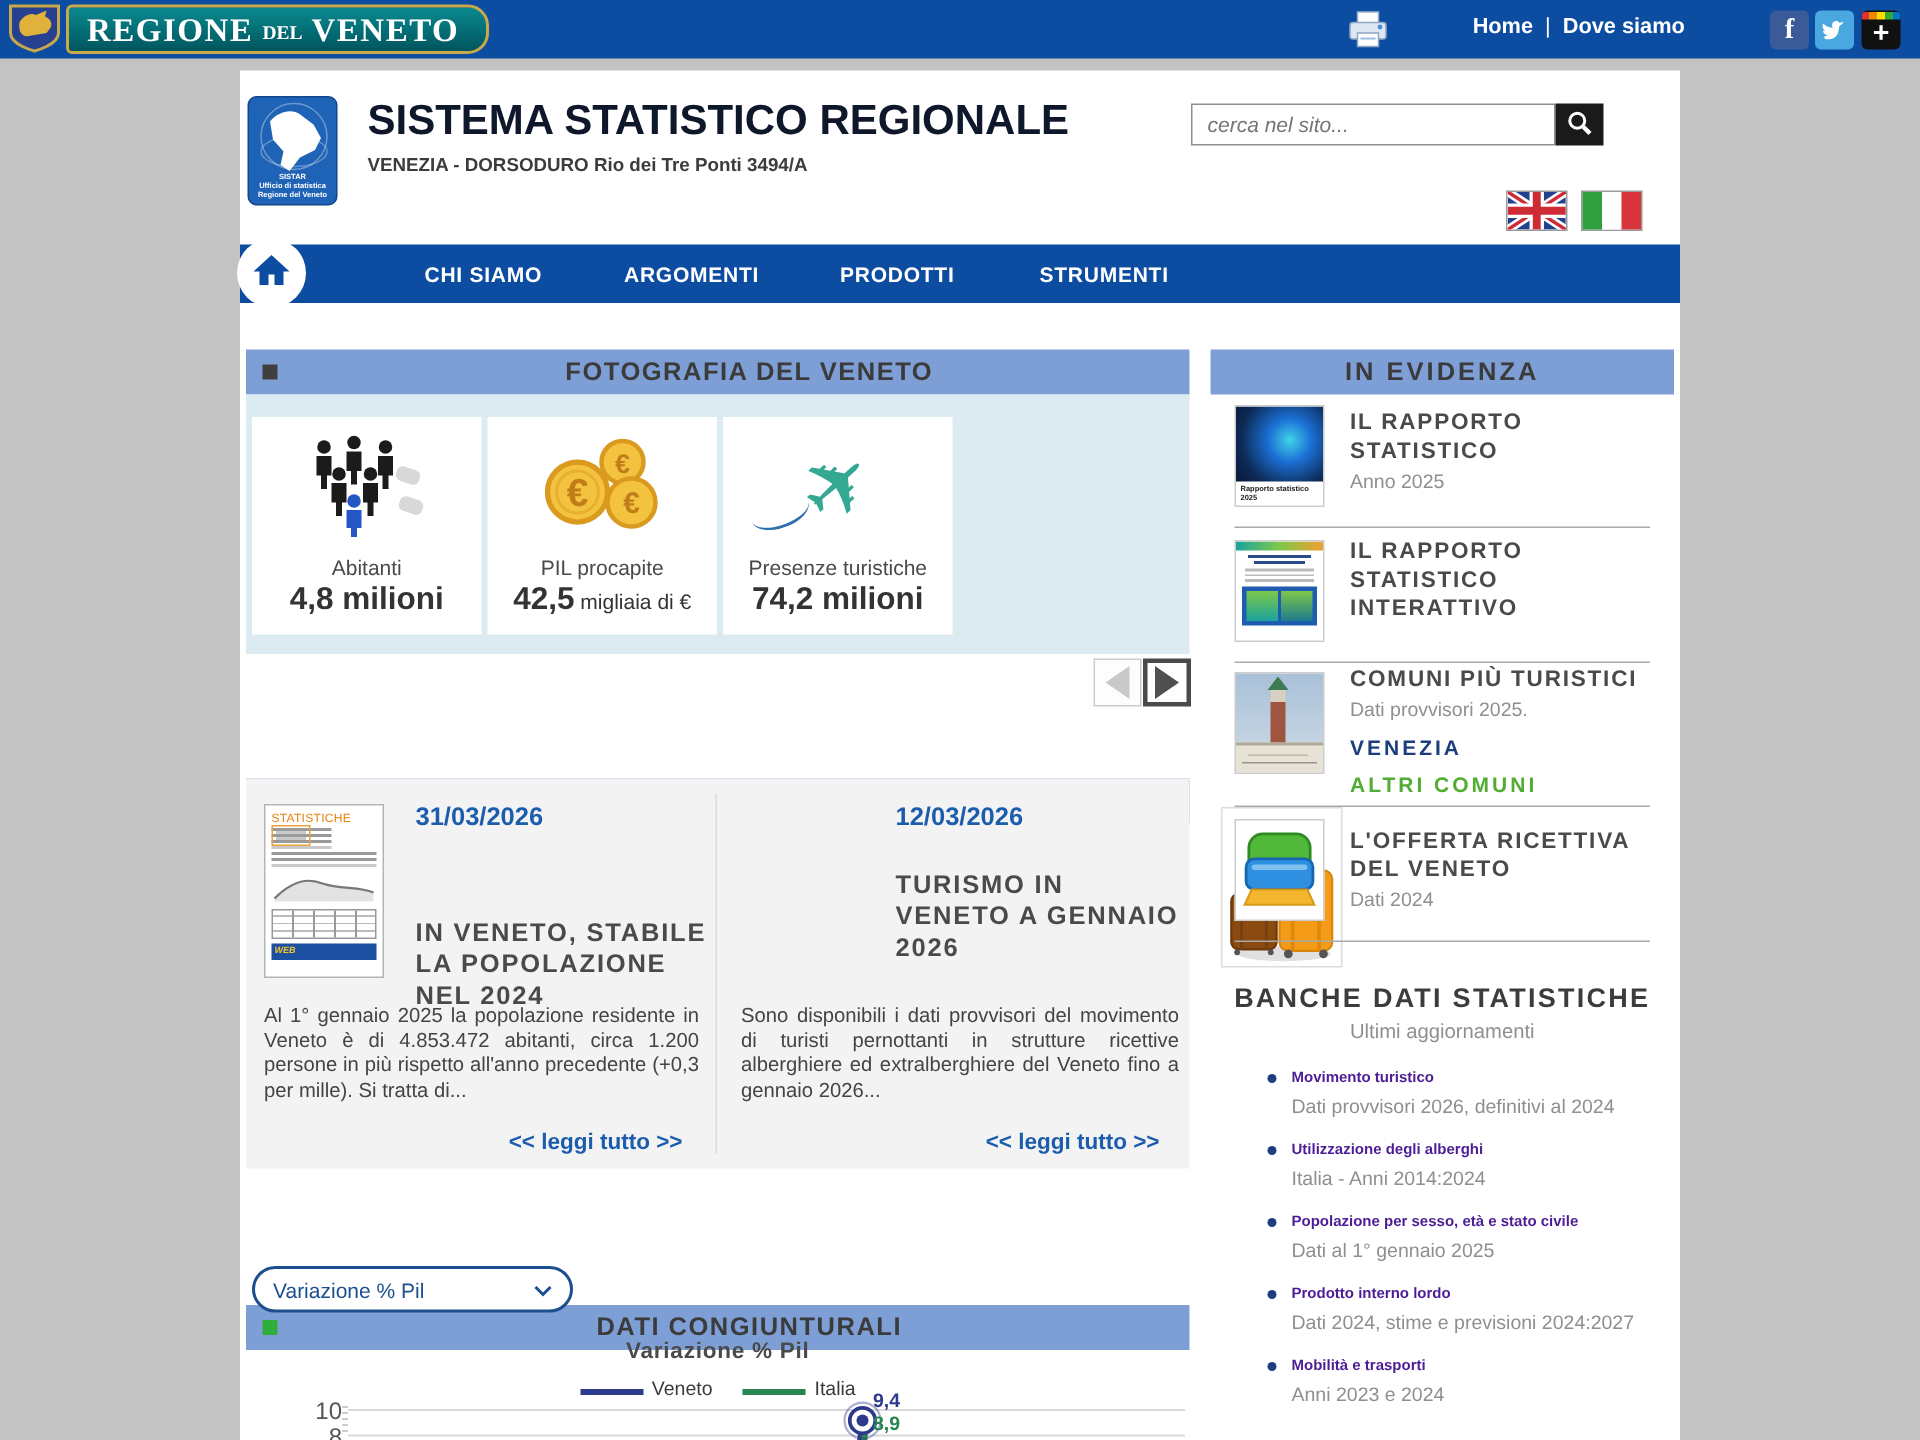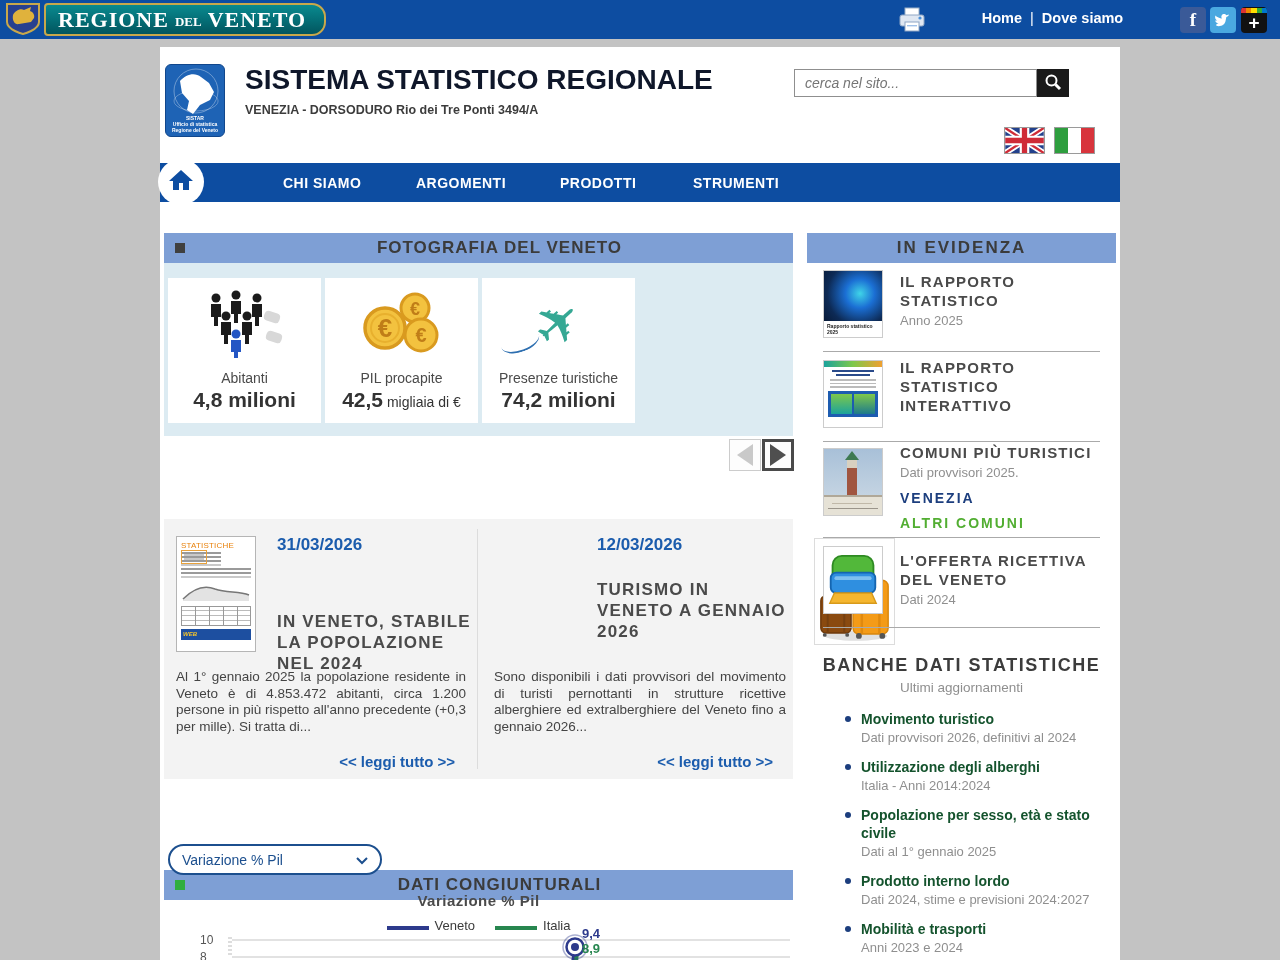--- a/index.html
+++ b/index.html
@@ -129,21 +129,21 @@
   
   .select-box { left:168px; top:844px; width:214px; height:31px; border:2px solid #1c4f8e;
     border-radius:16px; display:flex; align-items:center; justify-content:space-between;
     padding:0 12px; color:#1c4f8e; font-size:14px; cursor:pointer; background:#fff; }
   .chart-wrap { left:164px; top:880px; width:629px; height:80px; }
   .chart-title { position:absolute; top:12px; width:100%; text-align:center;
     font-size:15px; font-weight:bold; color:#4a4a4a; letter-spacing:.5px; }
   .legend { position:absolute; top:38px; width:100%; display:flex; justify-content:center;
     gap:20px; font-size:13px; color:#3b3b3b; align-items:center; }
   .legend .sw { width:42px; height:4px; display:inline-block; margin-right:6px; }
-  .ytick { position:absolute; width:28px; font-size:12px; color:#555; }
+  .ytick { position:absolute; width:28px; text-align:right; font-size:16px; color:#555; }
   .ptlbl { position:absolute; font-size:13px; font-weight:bold; }
 
   
   .side-head { left:807px; top:233px; width:309px; height:30px; background:#7e9fd5;
     display:flex; align-items:center; justify-content:center;
     font-size:17px; font-weight:bold; color:#3b3b3b; letter-spacing:2px; }
   .ev-item-title { font-size:15px; font-weight:bold; color:#4a4a4a; letter-spacing:1.2px;
     line-height:19px; cursor:pointer; }
   .ev-sub { font-size:13px; color:#8f8f8f; margin-top:3px; }
   .ev-link1 { font-size:14px; font-weight:bold; color:#1c3e7e; letter-spacing:2px; cursor:pointer; }
@@ -154,21 +154,21 @@
   .ev-text { left:900px; width:205px; position:absolute; }
 
   .banche-title { left:807px; top:655px; width:309px; text-align:center;
     font-size:18px; font-weight:bold; color:#3c3c3c; letter-spacing:1.5px; }
   .banche-sub { left:807px; top:680px; width:309px; text-align:center;
     font-size:13.5px; color:#8f8f8f; }
   .banche-list { left:845px; top:710px; width:262px; }
   .banche-item { margin-bottom:13px; position:relative; padding-left:16px; }
   .banche-item .bullet { position:absolute; left:0; top:6px; width:6px; height:6px;
     border-radius:50%; background:#1c3e7e; }
-  .banche-item .lab { font-size:14px; font-weight:bold; color:#14532d; line-height:18px; cursor:pointer; }
+  .banche-item .lab { font-size:10px; font-weight:bold; color:#4c1d95; line-height:18px; cursor:pointer; }
   .banche-item .det { font-size:13px; color:#8f8f8f; margin-top:2px; }
 </style>
 </head>
 <body>
 
 <div class="abs white"></div>
 
 <div class="abs topbar">
   <div class="abs crest">
     <svg width="36" height="34" viewBox="0 0 36 34">

